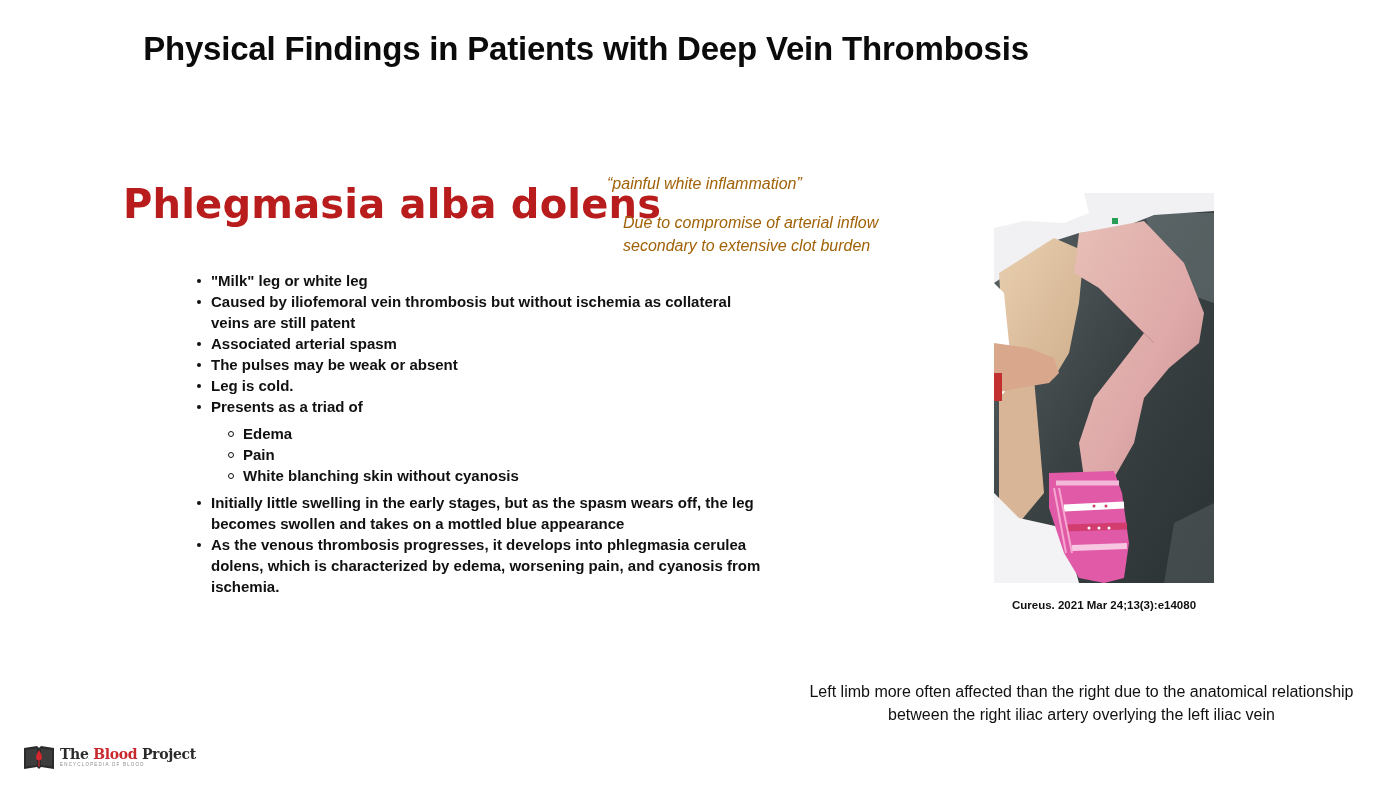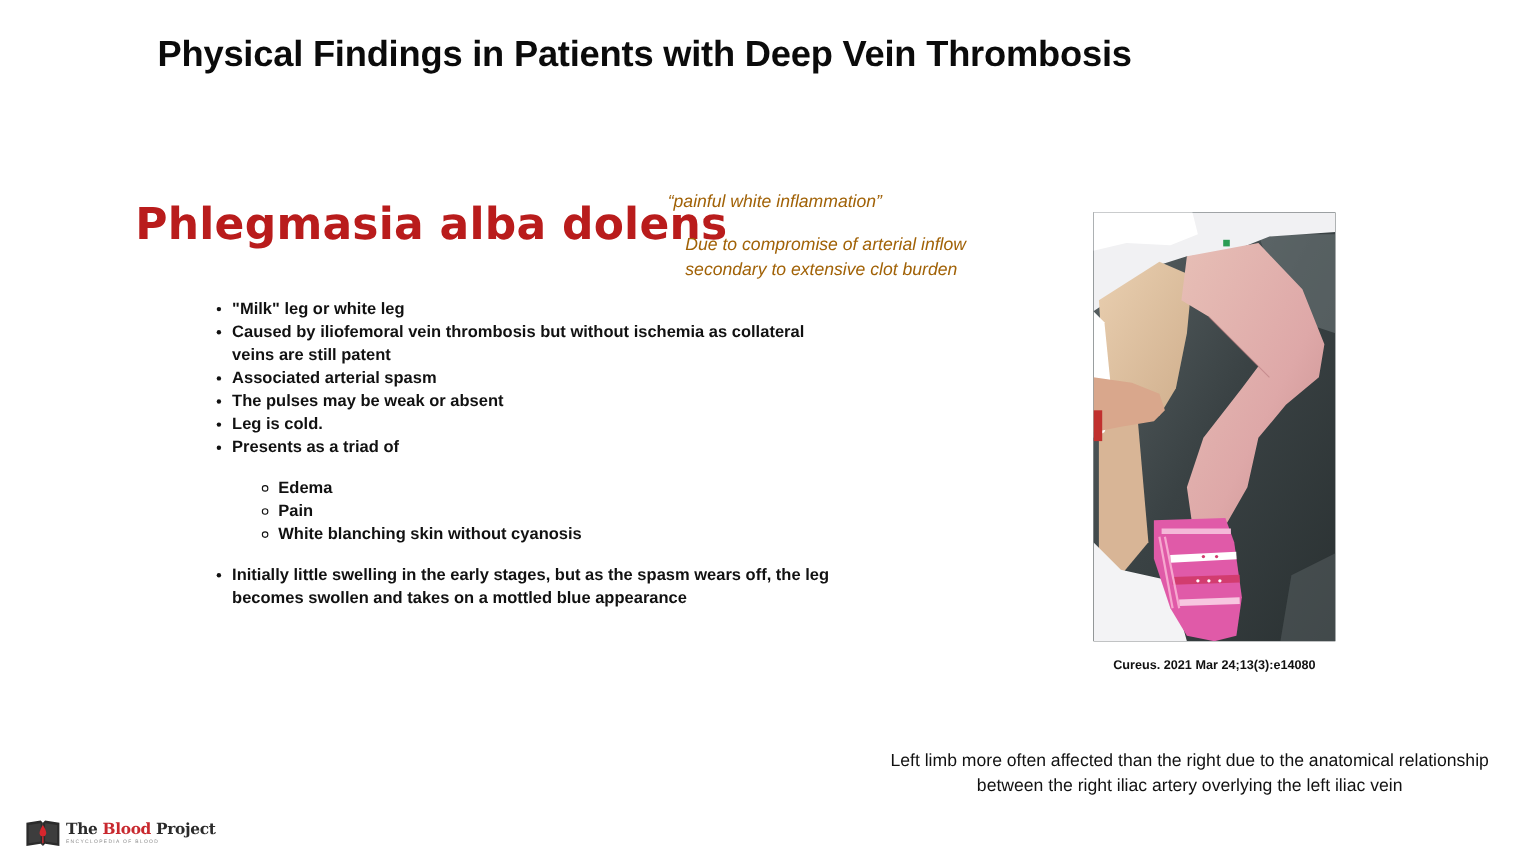--- a/index.html
+++ b/index.html
@@ -75,21 +75,21 @@
       position: absolute;
       left: -14px;
       top: 9px;
       width: 4px;
       height: 4px;
       border-radius: 50%;
       background: #111;
     }
     .sub-bullets {
       list-style: none;
-      margin: 16px;
+      margin: 6px;
       padding: 0 0 0 26px;
     }
     .sub-bullets li {
       position: relative;
     }
     .sub-bullets li::before {
       content: "";
       position: absolute;
       left: -15px;
       top: 8px;
@@ -187,20 +187,21 @@
   <li>Leg is cold.</li>
   <li>
     <span>Presents as a triad of</span>
     <ul class="sub-bullets">
       <li>Edema</li>
       <li>Pain</li>
       <li>White blanching skin without cyanosis</li>
     </ul>
   </li>
   <li>Initially little swelling in the early stages, but as the spasm wears off, the leg becomes swollen and takes on a mottled blue appearance</li>
+  <li>As the venous thrombosis progresses, it develops into phlegmasia cerulea dolens, which is characterized by edema, worsening pain, and cyanosis from ischemia.</li>
 </ul>
 
 <div class="photo" title="Clinical photo of a swollen, pale-pink left leg wearing a pink striped sock, lying on a dark grey surface">
   <svg width="220" height="390" viewBox="0 0 220 390" xmlns="http://www.w3.org/2000/svg">
     <defs>
       <linearGradient id="bg" x1="0" y1="0" x2="1" y2="1">
         <stop offset="0" stop-color="#5c6567"></stop>
         <stop offset="0.5" stop-color="#3a4244"></stop>
         <stop offset="1" stop-color="#2a3132"></stop>
       </linearGradient>

